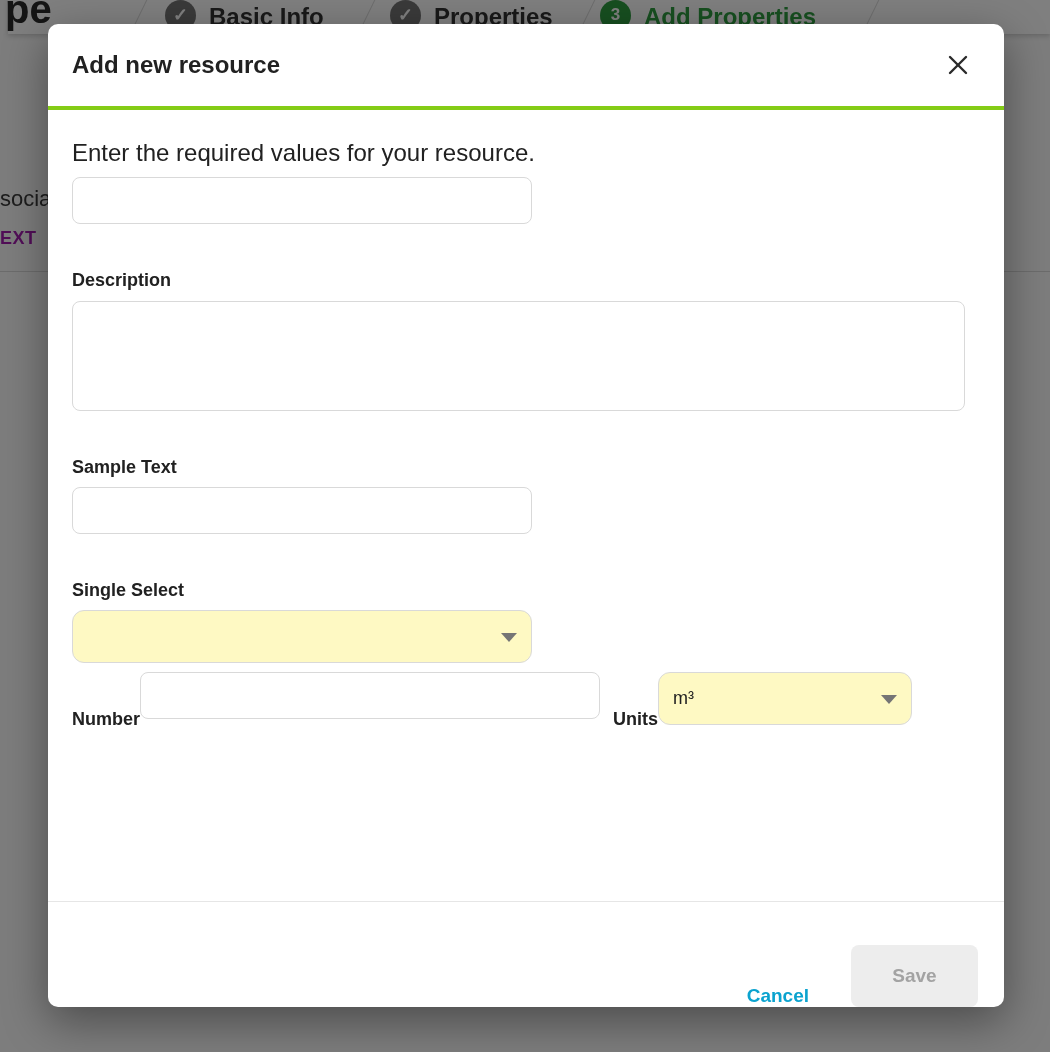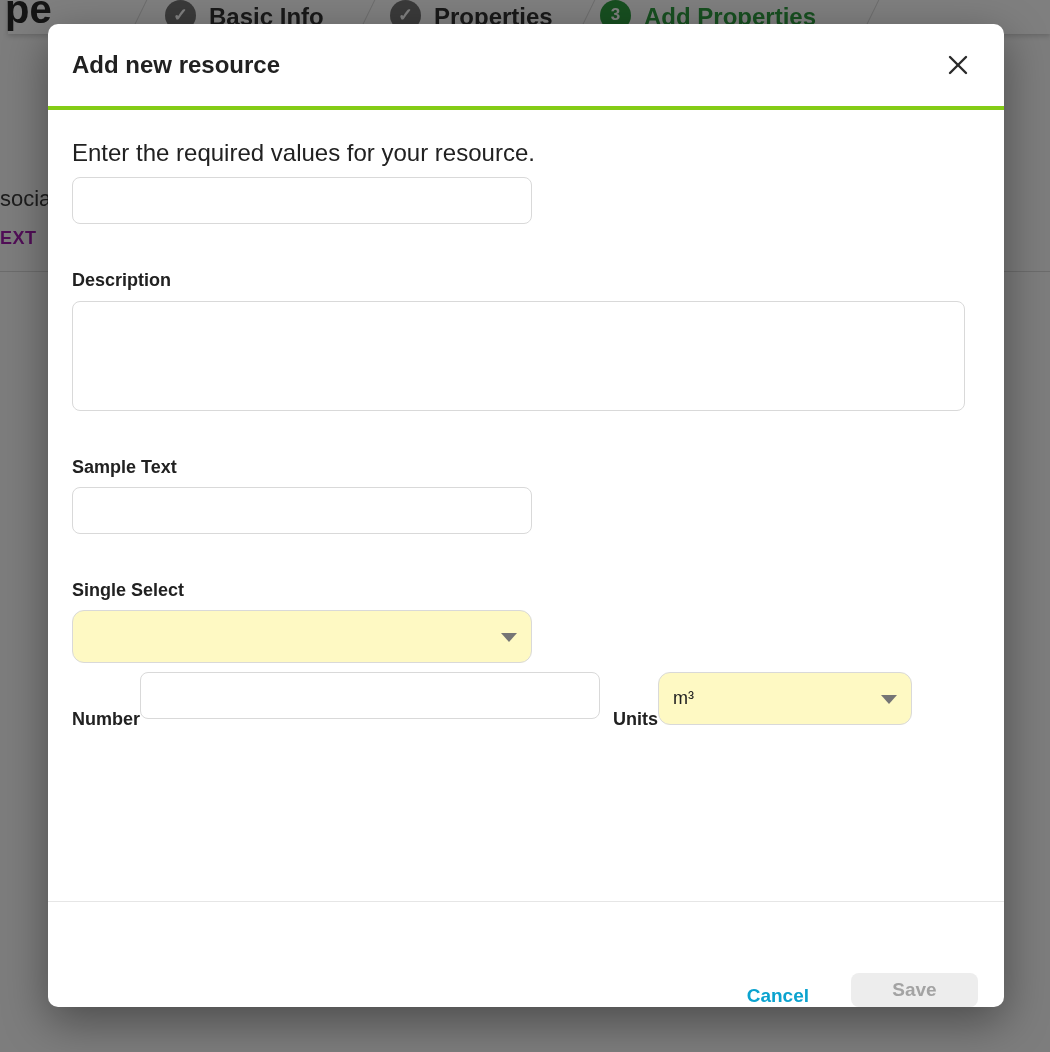--- a/index.html
+++ b/index.html
@@ -80,21 +80,21 @@
   .modal-footer{
     position:absolute;left:0;right:0;bottom:0;height:106px;border-top:1px solid #e6e6e6;
     display:flex;align-items:flex-end;justify-content:flex-end;gap:42px;
     padding-right:26px;box-sizing:border-box;
   }
   .cancel-btn{
     background:none;border:none;padding:0;cursor:pointer;
     font-family:"Liberation Sans",sans-serif;font-size:19px;font-weight:bold;color:#0ba3cf;
   }
   .save-btn{
-    width:127px;height:34px;border:none;border-radius:8px;background:#ededed;
+    width:127px;height:62px;border:none;border-radius:8px;background:#ededed;
     font-family:"Liberation Sans",sans-serif;font-size:19px;font-weight:bold;color:#a3a3a3;
     cursor:default;
   }
 </style>
 </head>
 <body>
 
 <div class="page">
   <div class="topbar">
     <div class="page-title">pe</div>

